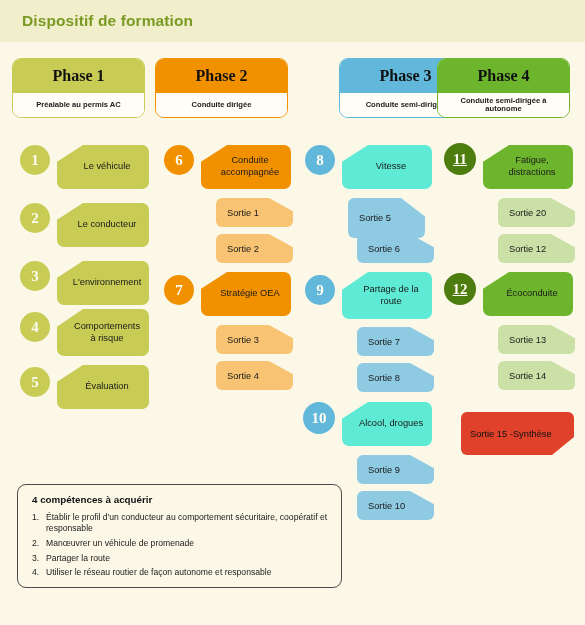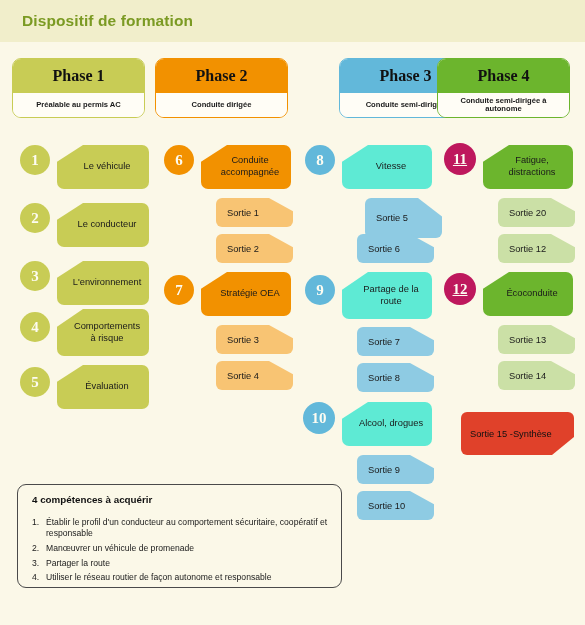--- a/index.html
+++ b/index.html
@@ -82,21 +82,21 @@
     align-items: center;
     justify-content: center;
     font-family: "Liberation Serif", serif;
     font-weight: bold;
     font-size: 15px;
     color: #fdfcf2;
   }
   .num-c1 { background: #c8cc55; }
   .num-c2 { background: #f29100; }
   .num-c3 { background: #62b8da; }
-  .num-c4 { background: #be185d; text-decoration: underline; }
+  .num-c4 { background: #4d7c0f; text-decoration: underline; }
 
   
   .topic-box {
     position: absolute;
     display: flex;
     align-items: center;
     justify-content: center;
     text-align: center;
     font-size: 9.3px;
     color: #1a1a1a;
@@ -147,21 +147,21 @@
     width: 325px; height: 104px;
     border: 1.2px solid #4a4a4a;
     border-radius: 9px;
     background: #fbf8e8;
     padding: 9px 12px 0 14px;
   }
   #competencies-title {
     font-size: 9.8px;
     font-weight: bold;
     color: #111;
-    margin-bottom: 12px;
+    margin-bottom: 7px;
   }
   #competencies-list {
     list-style: none;
   }
   #competencies-list li {
     font-size: 8.6px;
     color: #1a1a1a;
     line-height: 1.3;
     margin-bottom: 3.5px;
     padding-left: 14px;
@@ -215,21 +215,21 @@
 <div class="sortie-box sortie-c2" style="left:216px; top:198px; width:77px; height:29px;">Sortie 1</div>
 <div class="sortie-box sortie-c2" style="left:216px; top:234px; width:77px; height:29px;">Sortie 2</div>
 
 <div class="num-circle num-c2" style="left:164px; top:275px;">7</div>
 <div class="topic-box topic-c2" style="left:201px; top:272px; width:90px; height:44px;">Stratégie OEA</div>
 <div class="sortie-box sortie-c2" style="left:216px; top:325px; width:77px; height:29px;">Sortie 3</div>
 <div class="sortie-box sortie-c2" style="left:216px; top:361px; width:77px; height:29px;">Sortie  4</div>
 
 <div class="num-circle num-c3" style="left:305px; top:145px;">8</div>
 <div class="topic-box topic-c3" style="left:342px; top:145px; width:90px; height:44px;">Vitesse</div>
-<div class="sortie-box sortie-c3" style="left:365px; top:198px; width:77px; height:40px;">Sortie 5</div>
+<div class="sortie-box sortie-c3" style="left:348px; top:198px; width:77px; height:40px;">Sortie 5</div>
 <div class="sortie-box sortie-c3" style="left:357px; top:234px; width:77px; height:29px;">Sortie 6</div>
 
 <div class="num-circle num-c3" style="left:305px; top:275px;">9</div>
 <div class="topic-box topic-c3" style="left:342px; top:272px; width:90px; height:47px;">Partage de la route</div>
 <div class="sortie-box sortie-c3" style="left:357px; top:327px; width:77px; height:29px;">Sortie 7</div>
 <div class="sortie-box sortie-c3" style="left:357px; top:363px; width:77px; height:29px;">Sortie 8</div>
 
 <div class="num-circle num-c3" style="left:303px; top:402px; width:32px; height:32px;">10</div>
 <div class="topic-box topic-c3" style="left:342px; top:402px; width:90px; height:44px;">Alcool, drogues</div>
 <div class="sortie-box sortie-c3" style="left:357px; top:455px; width:77px; height:29px;">Sortie 9</div>

